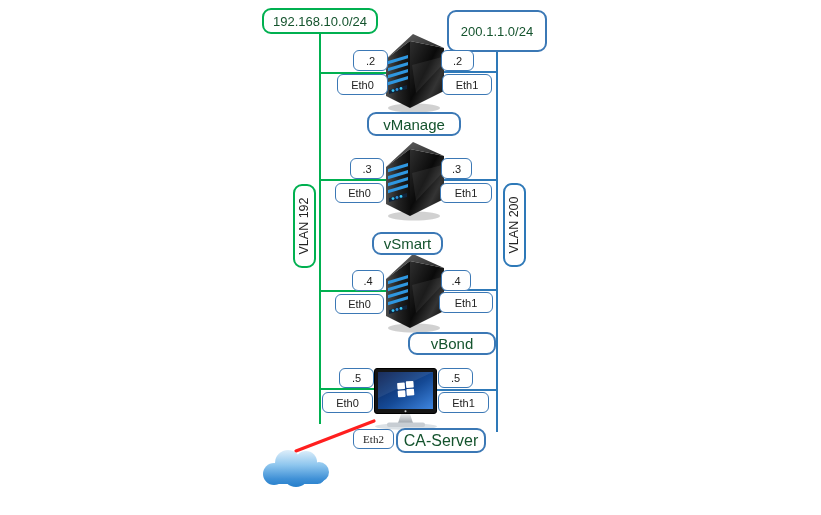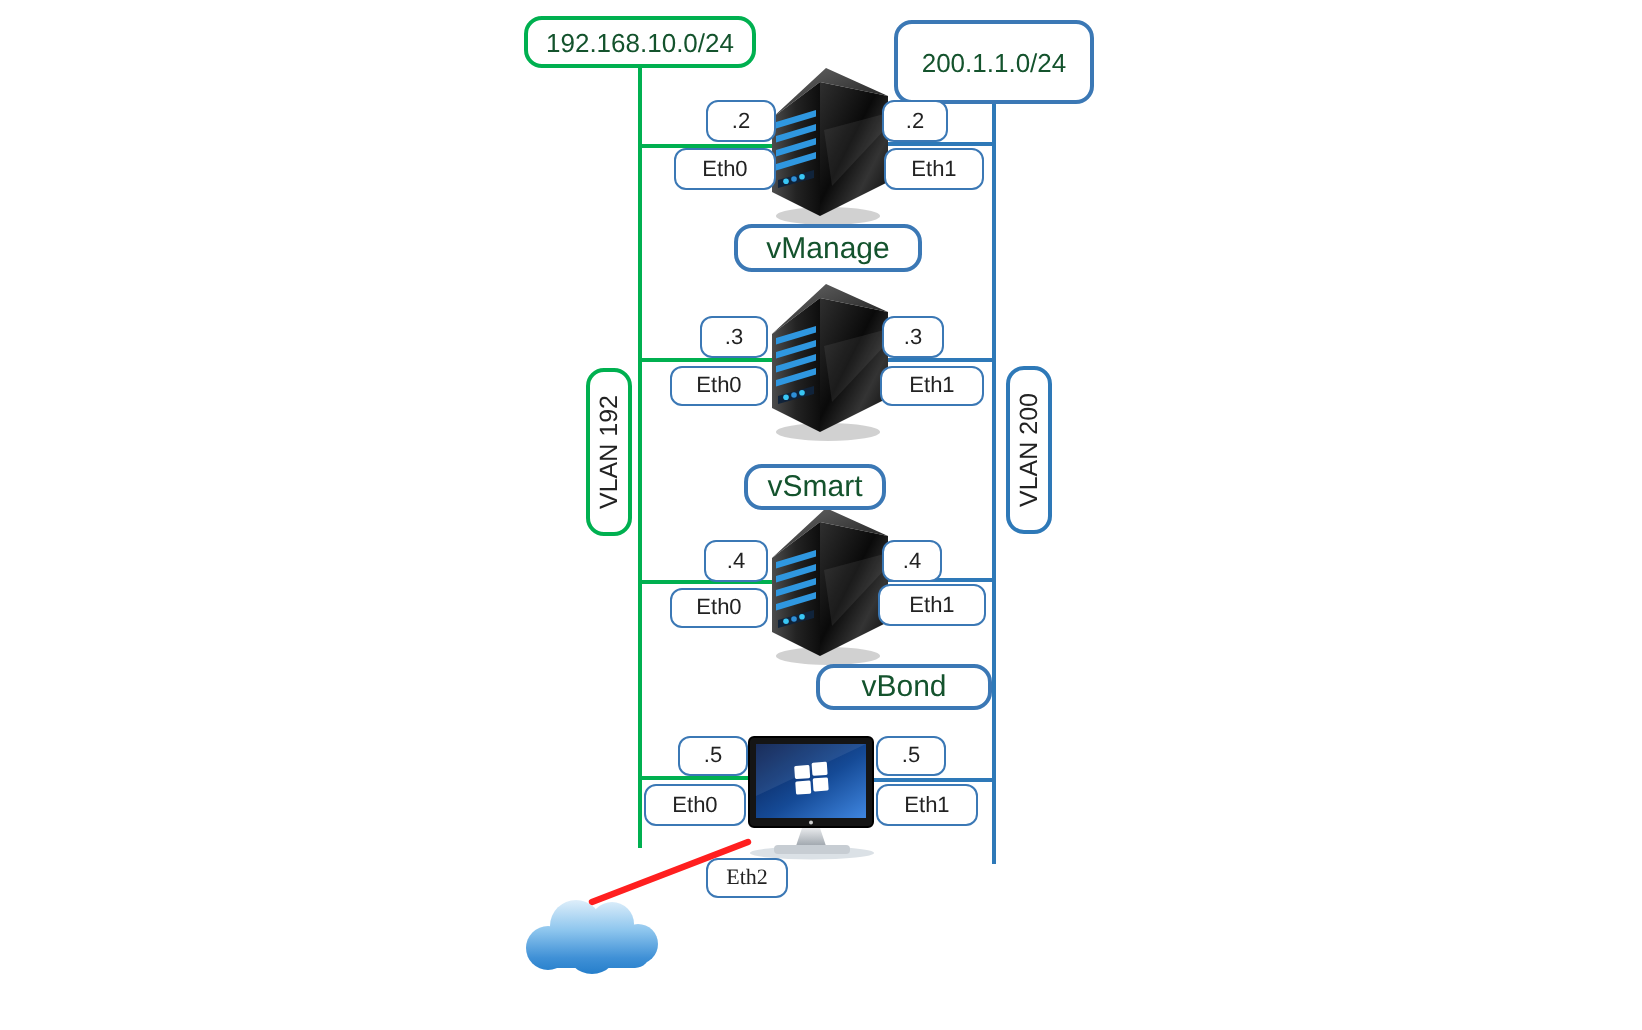--- a/index.html
+++ b/index.html
@@ -234,15 +234,18 @@
     </div>
   <div class="chip" style="left:438px;top:368px;width:35px;height:20px;">
       <span>.5</span>
     </div>
   <div class="chip" style="left:438px;top:392px;width:51px;height:21px;">
       <span>Eth1</span>
     </div>
   <div class="chip" style="left:353px;top:429px;width:41px;height:20px;font-family:Liberation Serif, serif;">
       <span>Eth2</span>
     </div>
+  <div class="pill" style="left:396px;top:428px;width:90px;height:25px;font-size:16px;">
+      <span>CA-Server</span>
+    </div>
 
 
 </div>
 
 </body></html>

